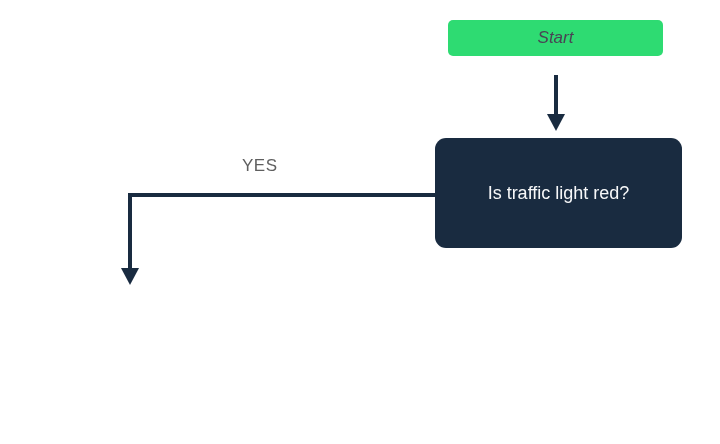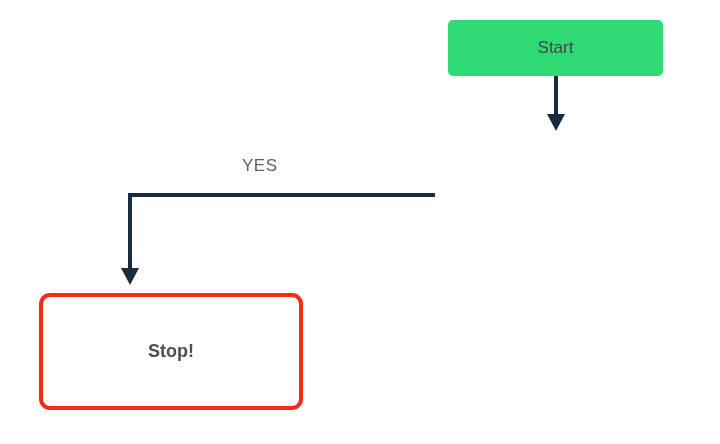--- a/index.html
+++ b/index.html
@@ -20,25 +20,26 @@
     box-sizing: border-box;
     display: flex;
     align-items: center;
     justify-content: center;
     text-align: center;
   }
   .node-start {
     left: 448px;
     top: 20px;
     width: 215px;
-    height: 56px;
+    height: 36px;
     background: var(--start-fill, #2edb72);
     color: var(--start-text, #494454);
     border-radius: 5px;
     font-size: 17px;
+    font-style: italic;
   }
   .node-decision {
     left: 435px;
     top: 138px;
     width: 247px;
     height: 110px;
     background: var(--decision-fill, #192b40);
     color: var(--decision-text, #f7f8f9);
     border-radius: 11px;
     font-size: 18px;
@@ -94,20 +95,20 @@
     <polygon points="547,114 565,114 556,131"></polygon>
 
     <polyline points="435,195 130,195 130,269"></polyline>
     <polygon points="121,268 139,268 130,285"></polygon>
   </svg>
 
   <div class="node node-start">
     <span>Start</span>
   </div>
 
+  <div class="node node-decision">
+    <span>Is traffic light red?</span>
+  </div>
 
-  <div class="node node-stop">
-    <span>Stop!</span>
-  </div>
 
   <span class="edge-label">YES</span>
 
 </div>
 
 </body></html>

